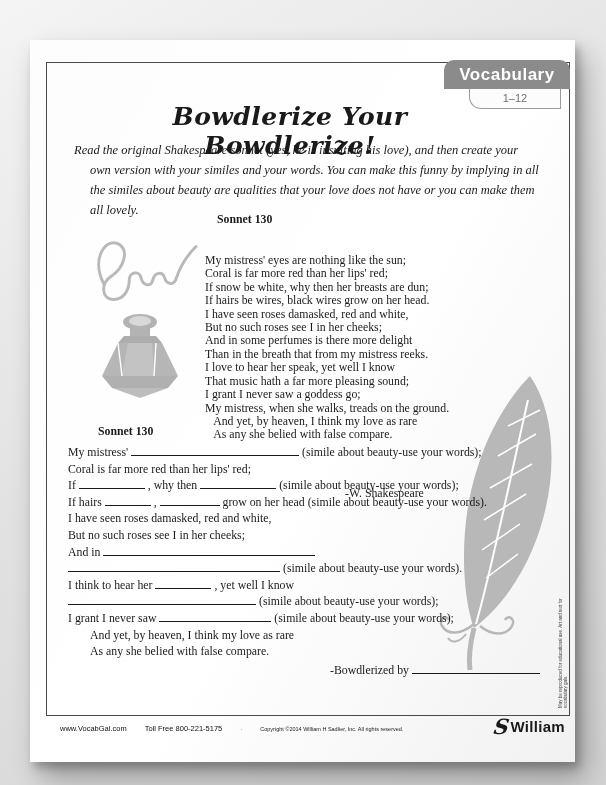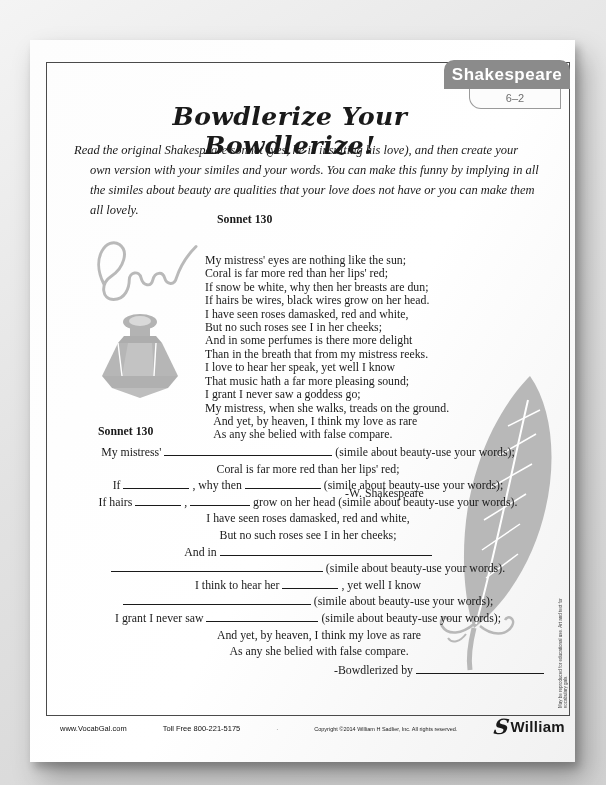--- a/index.html
+++ b/index.html
@@ -48,58 +48,58 @@
   .sonnet .shead { font-weight:bold; padding-left:12px; margin-bottom:1px; }
   .sonnet .attrib { margin-top:18px; padding-left:140px; }
   .art-swirl { position:absolute; left:60px; top:194px; width:108px; height:76px; z-index:1; }
   .art-ink   { position:absolute; left:62px; top:272px; width:96px; height:88px; z-index:1; }
   .art-feather { position:absolute; left:406px; top:332px; width:132px; height:300px; z-index:1; }
   .worksheet {
     position:absolute; left:38px; top:384px; width:480px;
     font-size:11.8px; z-index:3;
   }
   .worksheet .whead { font-weight:bold; padding-left:30px; margin-bottom:5px; }
-  .wline { line-height:16.6px; white-space:nowrap;text-align:center; }
+  .wline { line-height:16.6px; white-space:nowrap; }
   .wline.indent { padding-left:22px; }
   .wline.byline { padding-left:262px; padding-top:2px; }
   .blank {
     display:inline-block; border-bottom:1.2px solid #1a1a1a; height:11px;
     vertical-align:baseline;
   }
   .side-note {
     position:absolute; right:7px; top:548px; height:120px;
     writing-mode:vertical-rl; transform:rotate(180deg);
     font-family:"Liberation Sans", sans-serif; font-size:4.5px; color:#444;
     z-index:4;
   }
   .footer {
     position:absolute; left:30px; top:684px; width:490px;
     font-family:"Liberation Sans", sans-serif; font-size:7.5px; color:#111;
-    display:flex; align-items:baseline; gap:36px;
+    display:flex; align-items:baseline; gap:18px;
   }
   .footer .copyright { font-size:5.5px; color:#222; }
   .footer .sep { font-size:6px; }
   .logo {
     position:absolute; right:10px; top:676px; display:flex; align-items:center;
     font-family:"Liberation Sans", sans-serif; z-index:4;
   }
   .logo-s {
     font-family:"DejaVu Serif", serif; font-weight:900; font-style:italic;
     font-size:21px; transform:skewX(-8deg); margin-right:1px; line-height:1;
   }
   .logo-word { font-weight:bold; font-size:15px; letter-spacing:0.3px; }
 </style>
 </head>
 <body>
 
 <div class="page">
   <div class="frame"></div>
 
-  <div class="vocab-tab">Shakespeare</div>
-  <div class="grade-tab">6–2</div>
+  <div class="vocab-tab">Vocabulary</div>
+  <div class="grade-tab">1–12</div>
 
   <div class="title">Bowdlerize Your Bowdlerize!</div>
 
   <div class="intro">Read the original Shakespeare sonnet (yes, he is insulting his love), and then create your own version with your similes and your words. You can make this funny by implying in all the similes about beauty are qualities that your love does not have or you can make them all lovely.</div>
 
   <div class="sonnet">
     <div class="shead">Sonnet 130</div>
     <div><div>My mistress' eyes are nothing like the sun;</div><div>Coral is far more red than her lips' red;</div><div>If snow be white, why then her breasts are dun;</div><div>If hairs be wires, black wires grow on her head.</div><div>I have seen roses damasked, red and white,</div><div>But no such roses see I in her cheeks;</div><div>And in some perfumes is there more delight</div><div>Than in the breath that from my mistress reeks.</div><div>I love to hear her speak, yet well I know</div><div>That music hath a far more pleasing sound;</div><div>I grant I never saw a goddess go;</div><div>My mistress, when she walks, treads on the ground.</div><div>   And yet, by heaven, I think my love as rare</div><div>   As any she belied with false compare.</div></div>
     <div class="attrib">-W. Shakespeare</div>
   </div>

